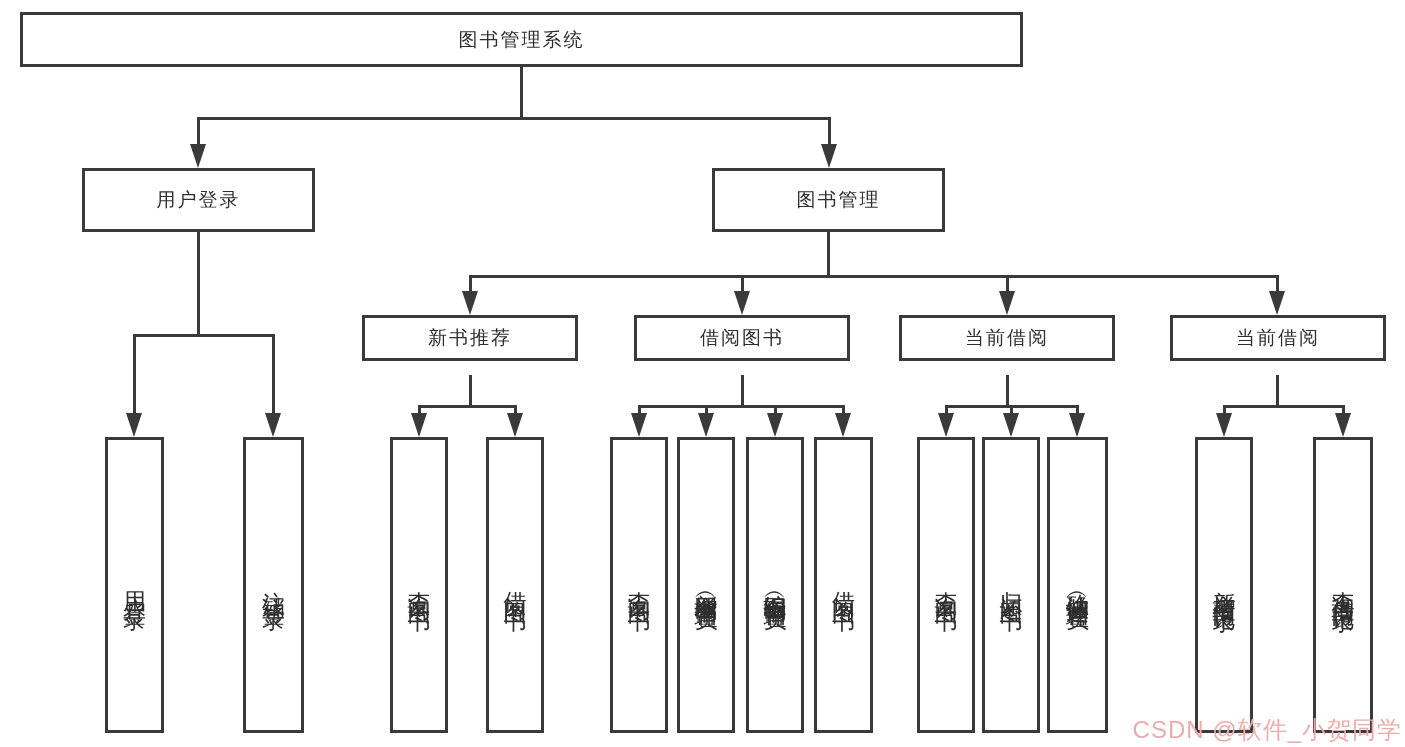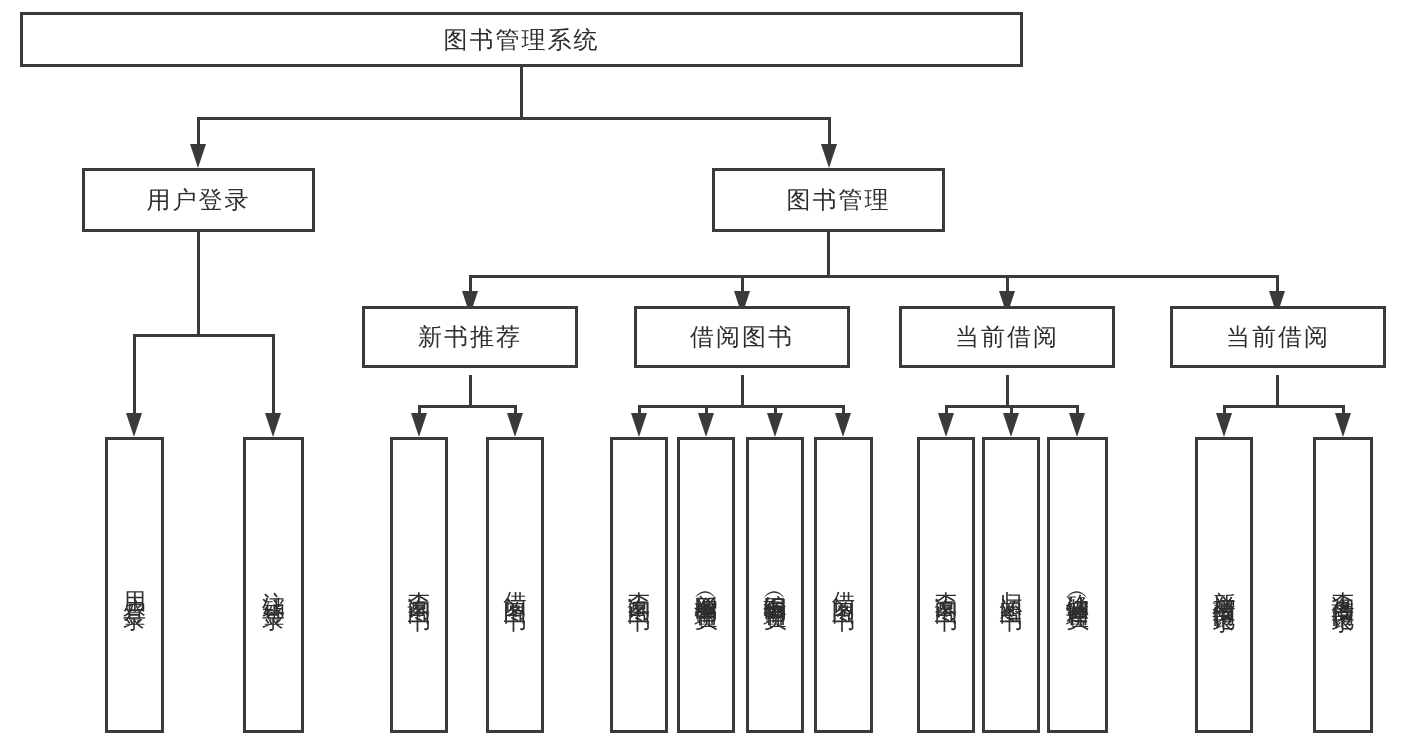--- a/index.html
+++ b/index.html
@@ -16,24 +16,24 @@
     box-sizing: border-box;
     border: 3px solid #3a3a3a;
     background: #ffffff;
     display: flex;
     align-items: center;
     justify-content: center;
     color: #2e2e2e;
   }
   .root  { left: 20px;  top: 12px;  width: 1003px; height: 55px; }
   .lvl2  { top: 168px; width: 233px; height: 64px; }
-  .lvl3  { top: 306px; width: 216px; height: 62px; }
+  .lvl3  { top: 315px; width: 216px; height: 46px; }
   .leaf  { top: 437px; height: 296px; }
   .h-label {
-    font-size: 24px;
+    font-size: 19px;
     letter-spacing: 2px;
     white-space: nowrap;
   }
   .vtext {
     writing-mode: vertical-rl;
     text-orientation: mixed;
     font-size: 23px;
     letter-spacing: 6px;
     line-height: 1;
   }
@@ -174,14 +174,15 @@
     <span class="vtext" style="letter-spacing:2px;">确认归还（管理员）</span>
   </div>
 
   <div class="box leaf" style="left:1195px;width:58px;">
     <span class="vtext" style="letter-spacing:4px;">新增借阅记录</span>
   </div>
   <div class="box leaf" style="left:1313px;width:60px;">
     <span class="vtext" style="letter-spacing:4px;">查询借阅记录</span>
   </div>
 
+  <div class="watermark">CSDN @软件_小贺同学</div>
 
 </div>
 
 </body></html>

